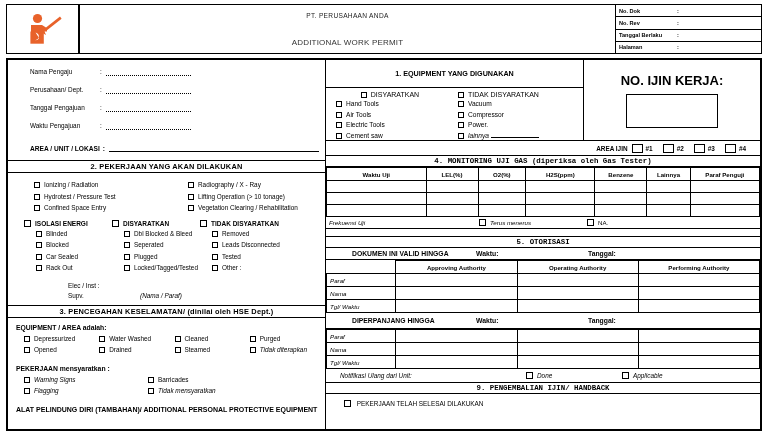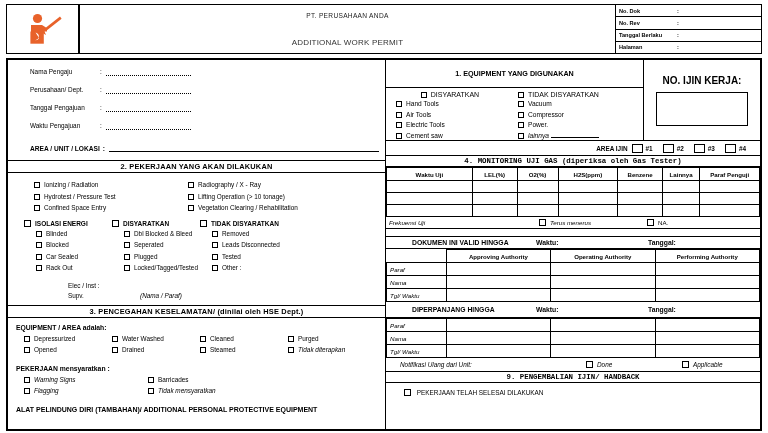--- a/index.html
+++ b/index.html
@@ -18,21 +18,21 @@
   .t-main{font-size:12.4px;font-weight:bold;letter-spacing:.1px;}
   .t-sub{font-size:8px;color:#333;margin-top:17px;letter-spacing:.2px;}
   .meta-cell{width:146px;border:1px solid #000;border-left:none;display:flex;flex-direction:column;box-sizing:border-box;}
   .meta-row{flex:1;display:flex;align-items:center;border-bottom:1px solid #000;font-size:5.6px;font-weight:bold;padding-left:3px;box-sizing:border-box;}
   .meta-row:last-child{border-bottom:none;}
   .meta-row .k{width:58px;}
   .meta-row .c{}
 
   
   .body{display:flex;margin-top:4px;border:2px solid #000;height:373px;box-sizing:border-box;}
-  .colL{width:378px;border-right:1px solid #000;box-sizing:border-box;display:flex;flex-direction:column;}
+  .colL{width:318px;border-right:1px solid #000;box-sizing:border-box;display:flex;flex-direction:column;}
   .colR{flex:1;box-sizing:border-box;display:flex;flex-direction:column;}
 
   
   .info{padding:8px 0 0 0;height:100px;box-sizing:border-box;position:relative;}
   .inf-row{display:flex;font-size:6.4px;padding:0 0 0 22px;height:18px;align-items:flex-start;}
   .inf-k{width:70px;}
   .inf-c{width:6px;}
   .inf-v{width:85px;border-bottom:1px dotted #000;height:7px;}
   .area-row{display:flex;align-items:flex-end;font-size:6.6px;font-weight:bold;padding-left:22px;margin-top:2px;}
   .area-val{flex:1;border-bottom:1.5px solid #000;height:9px;margin-left:4px;margin-right:6px;}
@@ -74,21 +74,21 @@
   .eq-head{display:flex;font-size:7px;padding:3px 0 1px 0;}
   .eq-head .h1{width:128px;text-align:center;}
   .eq-head .h2{flex:1;padding-left:4px;}
   .eq-cols{display:flex;}
   .eq-cols .c{width:128px;padding-left:10px;box-sizing:border-box;}
   .eq-cols .c2{flex:1;padding-left:4px;}
   .eq-i{font-size:6.6px;line-height:10.5px;white-space:nowrap;}
   .eq-i .ul{display:inline-block;width:48px;border-bottom:1px solid #000;height:6px;}
 
   .ijin{flex:1;display:flex;flex-direction:column;align-items:center;justify-content:center;}
-  .ijin-l{font-size:10px;font-weight:bold;margin-bottom:6px;}
+  .ijin-l{font-size:13px;font-weight:bold;margin-bottom:6px;}
   .ijin-b{width:92px;height:34px;border:1.5px solid #000;box-sizing:border-box;}
 
   
   .sec-bar{border-top:1px solid #000;border-bottom:1px solid #000;text-align:center;font-weight:bold;font-size:7.4px;padding:1px 0;font-family:Liberation Mono, monospace;}
   table{border-collapse:collapse;width:100%;table-layout:fixed;}
   td,th{border:1px solid #000;font-size:6.2px;padding:0;height:11px;text-align:center;font-weight:normal;}
   th{font-weight:bold;font-size:6.1px;height:12px;}
   .freq{display:flex;align-items:center;font-size:6.2px;border-bottom:1px solid #000;height:12px;box-sizing:border-box;padding-left:3px;}
   .freq .f1{width:150px;}
   .freq .f2{width:108px;}
@@ -359,20 +359,21 @@
             </tr>
       </tbody>
         </table>
       <div class="freq">
         <span class="f1 it">Frekuensi Uji</span>
         <span class="f2"><span class="cb lg"></span><span class="it">Terus menerus</span></span>
         <span><span class="cb lg"></span><span>NA.</span></span>
       </div>
       <div style="height:7px;border-bottom:1px solid #000;"></div>
 
+      <div class="sec-bar" style="border-top:none">5. OTORISASI</div>
       <div class="auth-head">
         <span class="a1">DOKUMEN INI VALID HINGGA</span>
         <span class="a2">Waktu:</span>
         <span>Tanggal:</span>
       </div>
       <table class="auth-tbl">
         <colgroup>
             <col style="width:16%">
             <col style="width:28%">
             <col style="width:28%">

